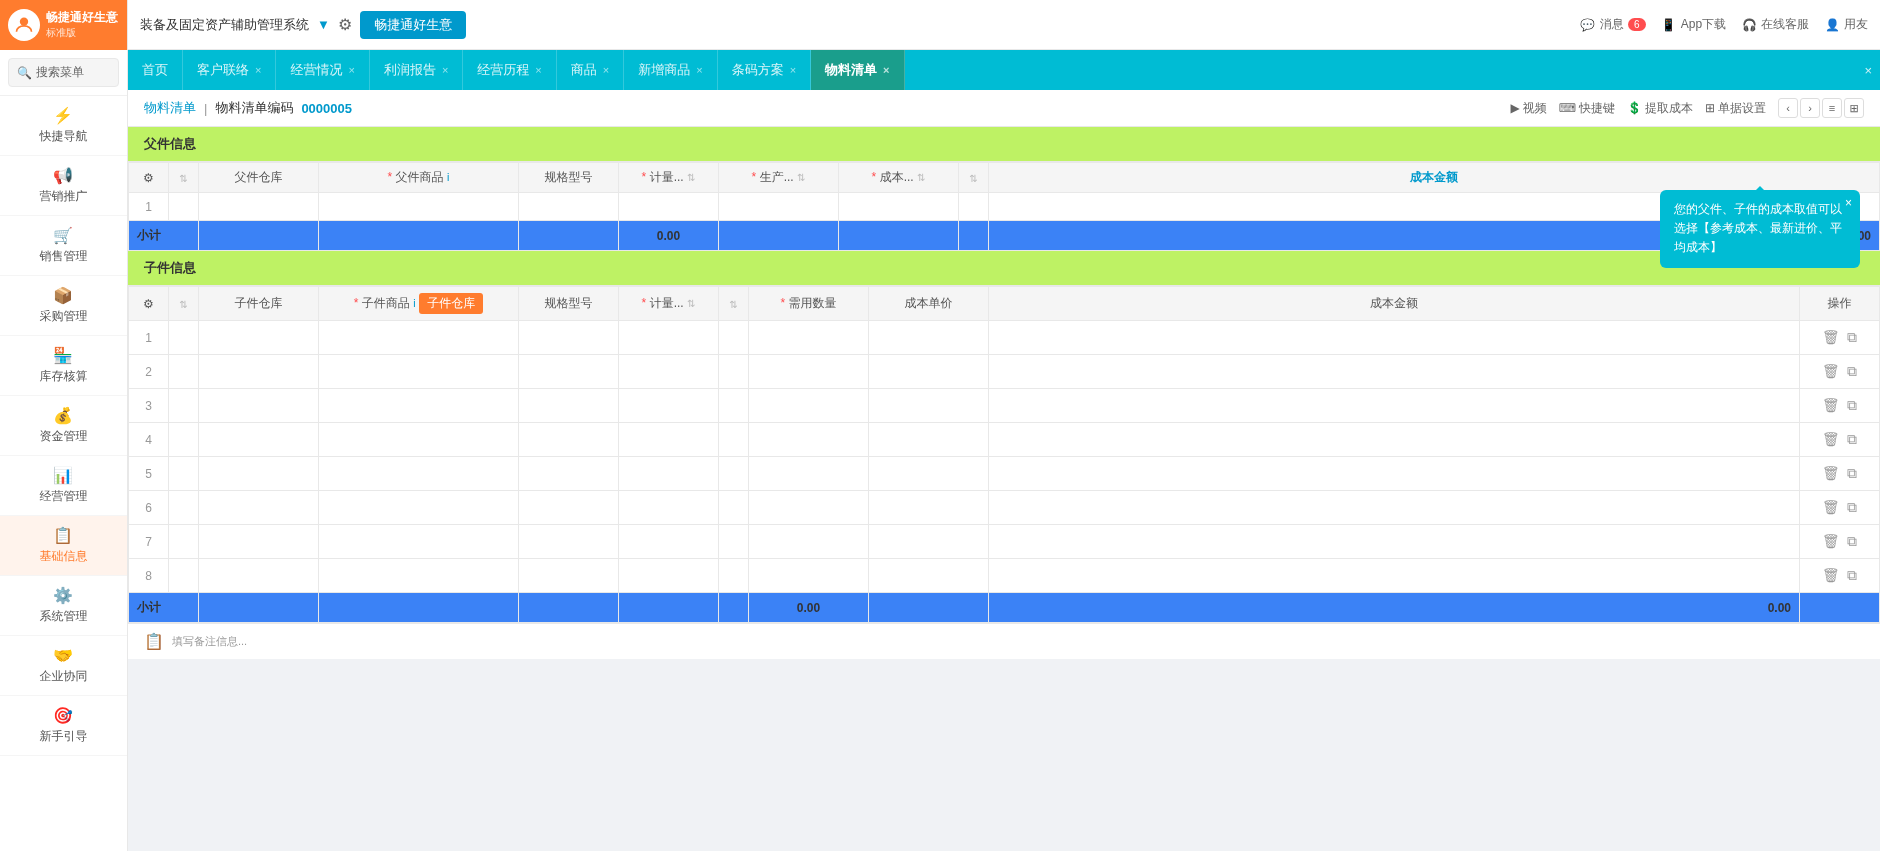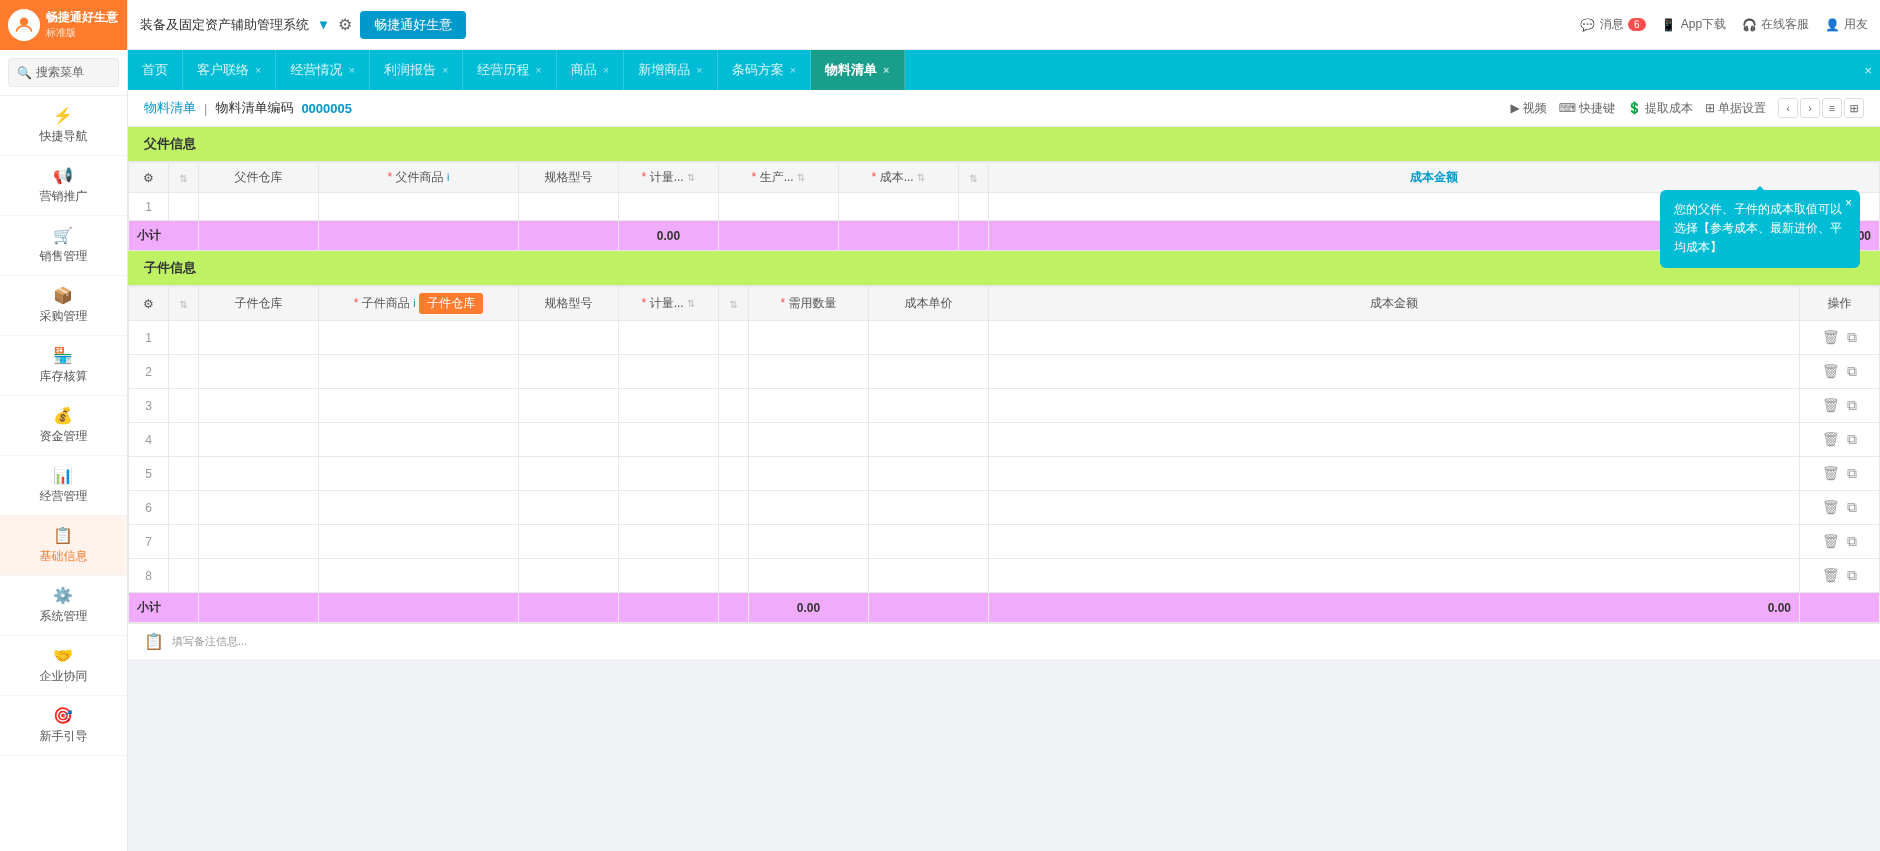--- a/index.html
+++ b/index.html
@@ -55,21 +55,21 @@
     .arrow-btn { width: 20px; height: 20px; border: 1px solid #ddd; border-radius: 3px; display: flex; align-items: center; justify-content: center; cursor: pointer; font-size: 11px; color: #666; }
 
     
     .section-title { font-size: 13px; font-weight: bold; color: #333; padding: 8px 16px; background: #bef264; border-bottom: 1px solid #e8e8e8; }
 
     
     .data-table { width: 100%; border-collapse: collapse; }
     .data-table th { background: #f5f5f5; border: 1px solid #e8e8e8; padding: 6px 8px; font-size: 12px; font-weight: normal; color: #555; white-space: nowrap; text-align: center; }
     .data-table td { border: 1px solid #e8e8e8; padding: 6px 8px; font-size: 12px; color: #333; }
     .data-table .row-num { text-align: center; color: #999; width: 40px; }
-    .data-table .subtotal-row { background: #f0abfc; }
+    .data-table .subtotal-row { background: #3b82f6; }
     .data-table .subtotal-row td { font-weight: bold; color: #333; }
     .required-star { color: #ff4d4f; }
     .col-settings { width: 30px; text-align: center; }
     .sort-icon { color: #bbb; font-size: 10px; }
 
     
     .scan-btn { background: #ff7c2e; color: #fff; border: none; padding: 2px 8px; border-radius: 3px; cursor: pointer; font-size: 12px; }
 
     
     .icon-btn { background: none; border: none; cursor: pointer; color: #999; font-size: 14px; padding: 2px; }

